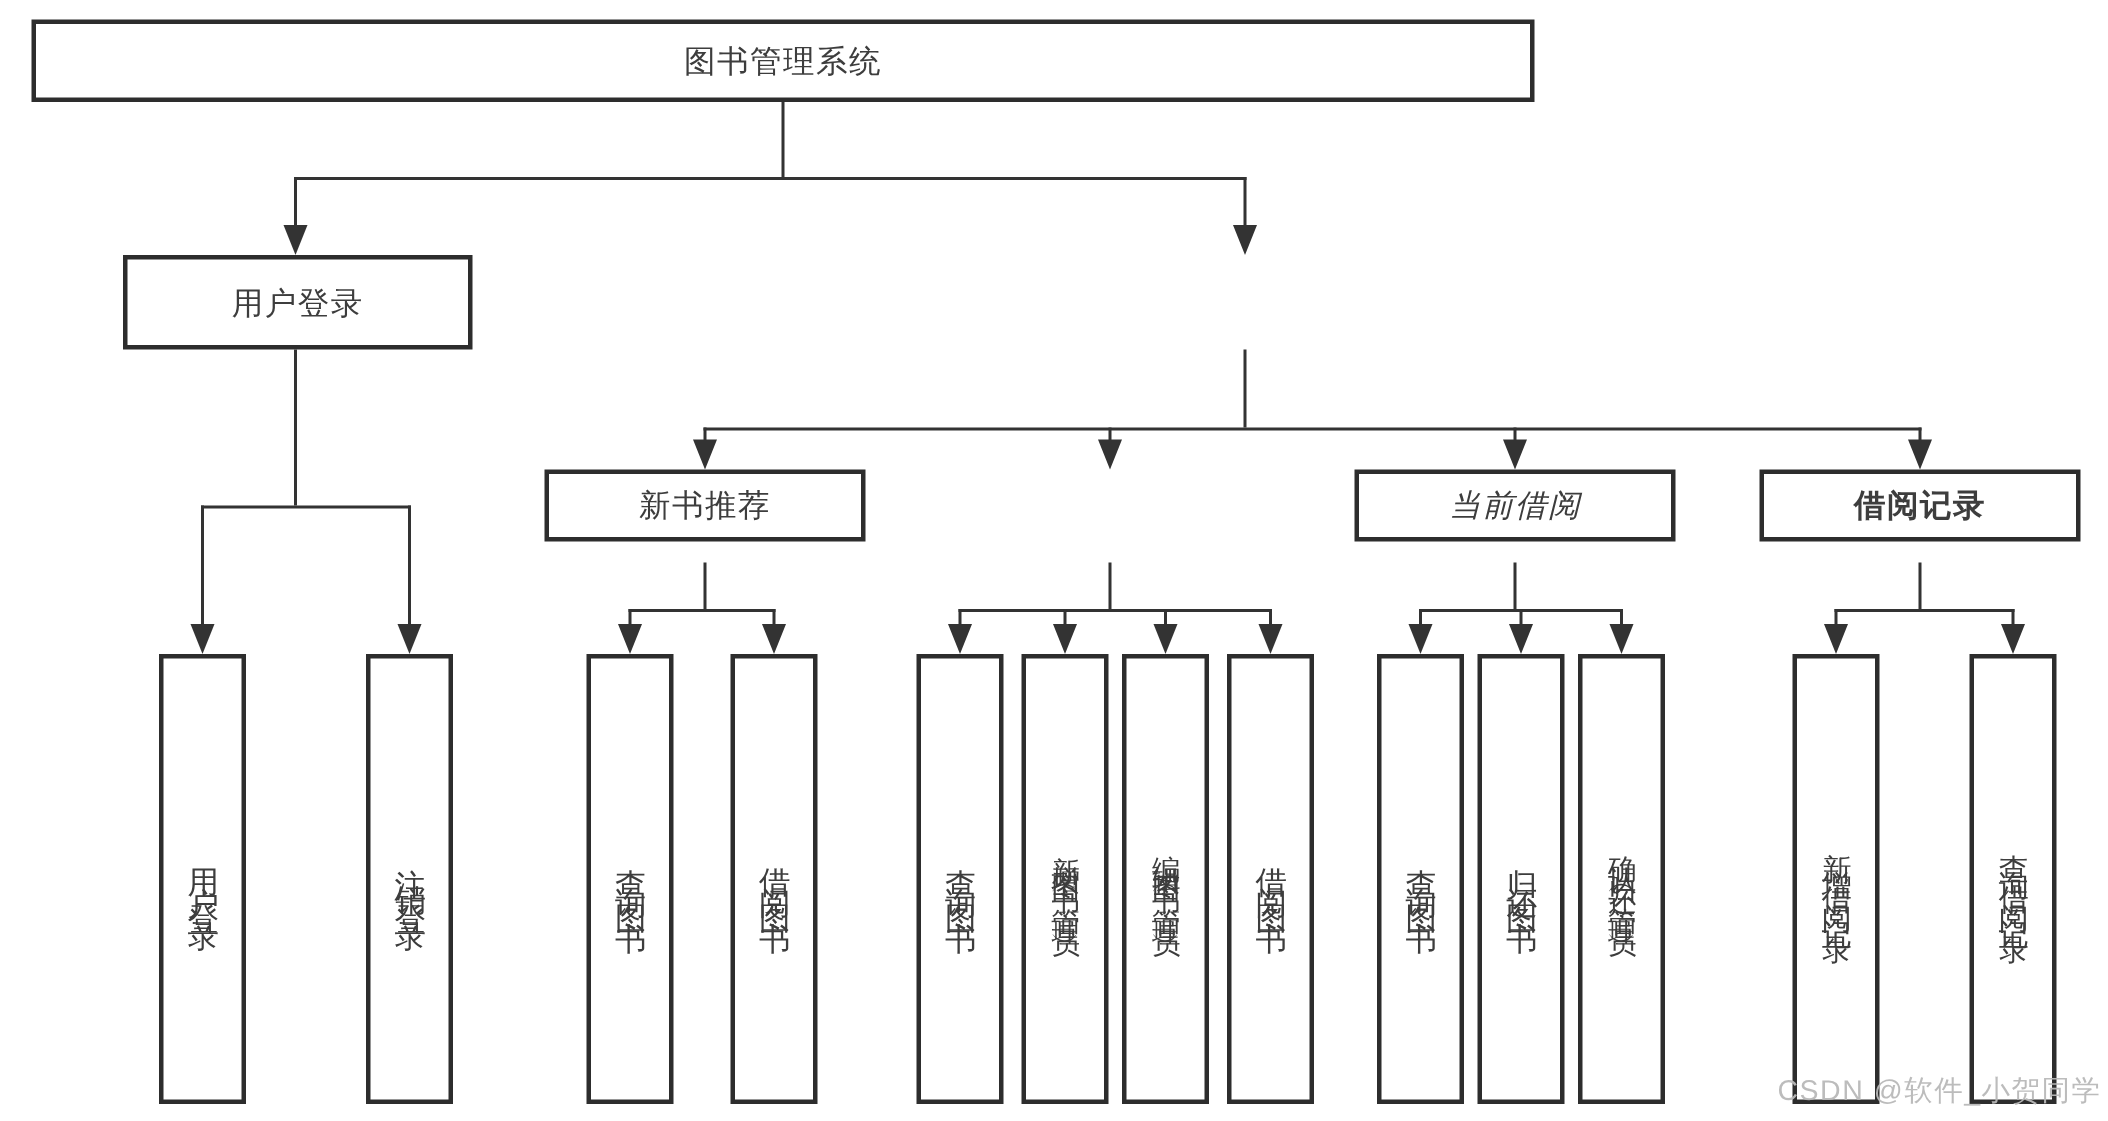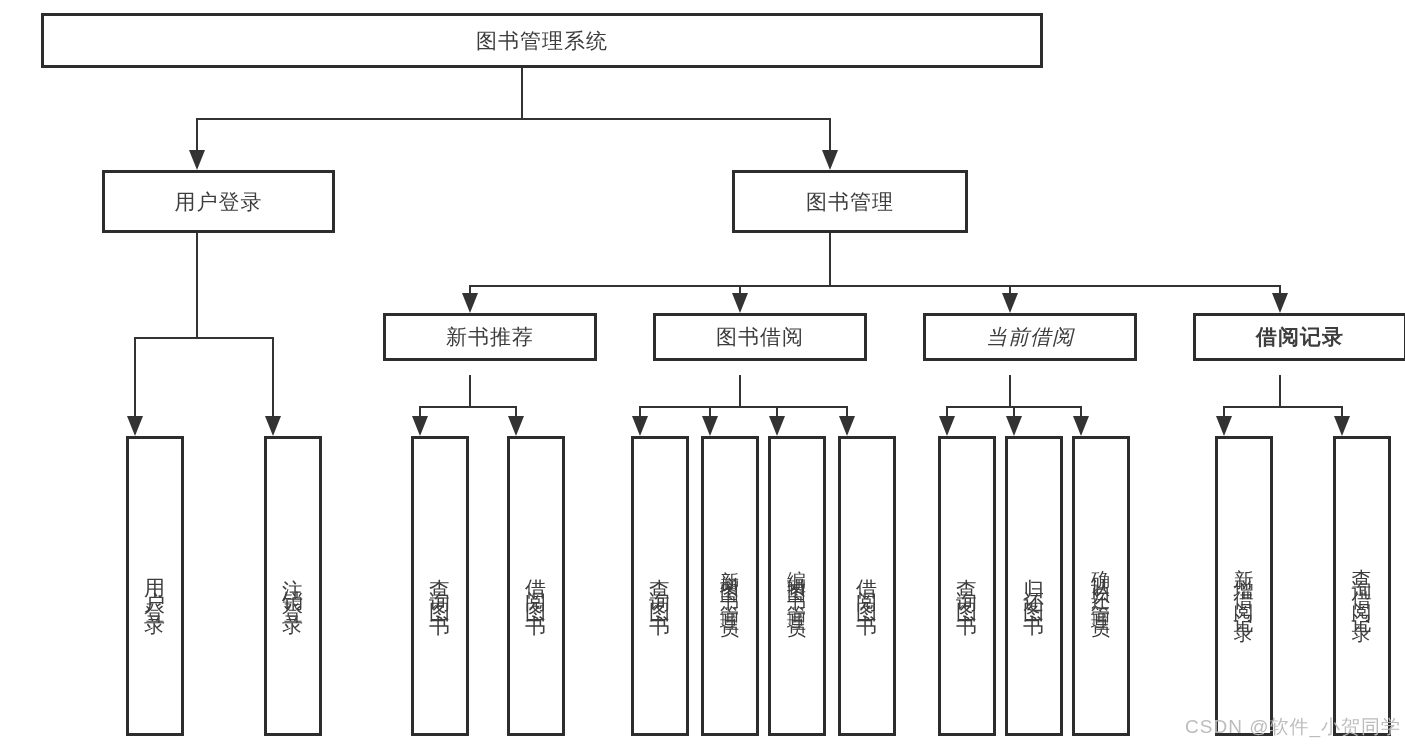--- a/index.html
+++ b/index.html
@@ -21,21 +21,20 @@
     box-sizing: border-box;
     border: 3px solid #2d2d2d;
     background: #ffffff;
     display: flex;
     align-items: center;
     justify-content: center;
     color: #3d3d3d;
     font-size: 21px;
     letter-spacing: 1px;
     white-space: nowrap;
-    margin-left: 20px;
   }
   .box.root   { left: 21px;  top: 13px;  width: 1002px; height: 55px; }
   .box.n2a    { left: 82px;  top: 170px; width: 233px;  height: 63px; }
   .box.n2b    { left: 712px; top: 170px; width: 236px;  height: 63px; }
   .box.lv3    { top: 313px; width: 214px; height: 48px; }
   .box.n3a { left: 363px; }
   .box.n3b { left: 633px; }
   .box.n3c { left: 903px; font-style: italic; }
   .box.n3d { left: 1173px; font-weight: bold; }
   .box.leaf {
@@ -100,23 +99,20 @@
   <div class="vline" style="left:521px; top:68px;  height:50px;"></div>
   <div class="hline" style="left:197px; top:118px; width:634px;"></div>
   <div class="vline" style="left:196px; top:118px; height:34px;"></div>
   <div class="arrow" style="left:189px; top:150px;"></div>
   <div class="vline" style="left:829px; top:118px; height:34px;"></div>
   <div class="arrow" style="left:822px; top:150px;"></div>
 
   <div class="box n2a">
     <span>用户登录</span>
   </div>
-  <div class="box n2b">
-    <span>图书管理</span>
-  </div>
 
   <div class="vline" style="left:196px; top:233px; height:104px;"></div>
   <div class="hline" style="left:134px; top:337px; width:140px;"></div>
   <div class="vline" style="left:134px; top:337px; height:80px;"></div>
   <div class="arrow" style="left:127px; top:416px;"></div>
   <div class="vline" style="left:272px; top:337px; height:80px;"></div>
   <div class="arrow" style="left:265px; top:416px;"></div>
 
   <div class="vline" style="left:829px; top:233px; height:52px;"></div>
   <div class="hline" style="left:469px; top:285px; width:812px;"></div>
@@ -125,23 +121,20 @@
   <div class="vline" style="left:739px;  top:285px; height:9px;"></div>
   <div class="arrow" style="left:732px;  top:293px;"></div>
   <div class="vline" style="left:1009px; top:285px; height:9px;"></div>
   <div class="arrow" style="left:1002px; top:293px;"></div>
   <div class="vline" style="left:1279px; top:285px; height:9px;"></div>
   <div class="arrow" style="left:1272px; top:293px;"></div>
 
   <div class="box lv3 n3a">
     <span>新书推荐</span>
   </div>
-  <div class="box lv3 n3b">
-    <span>图书借阅</span>
-  </div>
   <div class="box lv3 n3c">
     <span>当前借阅</span>
   </div>
   <div class="box lv3 n3d">
     <span>借阅记录</span>
   </div>
 
   <div class="vline" style="left:469px; top:375px; height:31px;"></div>
   <div class="hline" style="left:419px; top:406px; width:98px;"></div>
   <div class="vline" style="left:419px; top:406px; height:12px;"></div>

